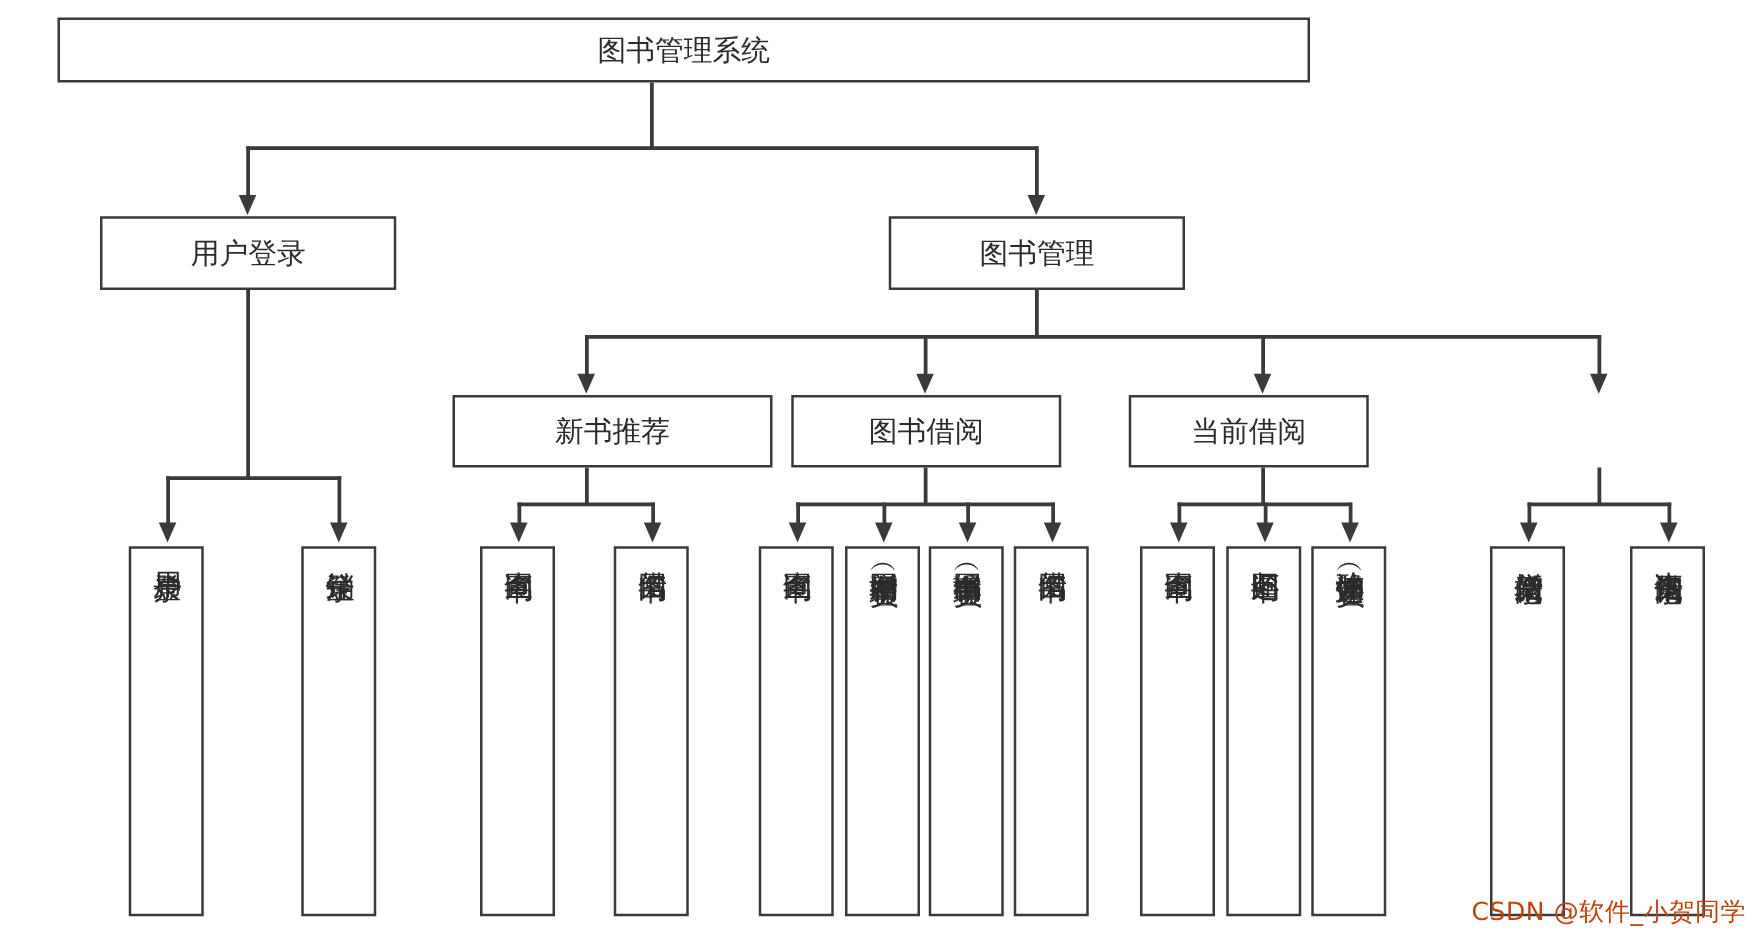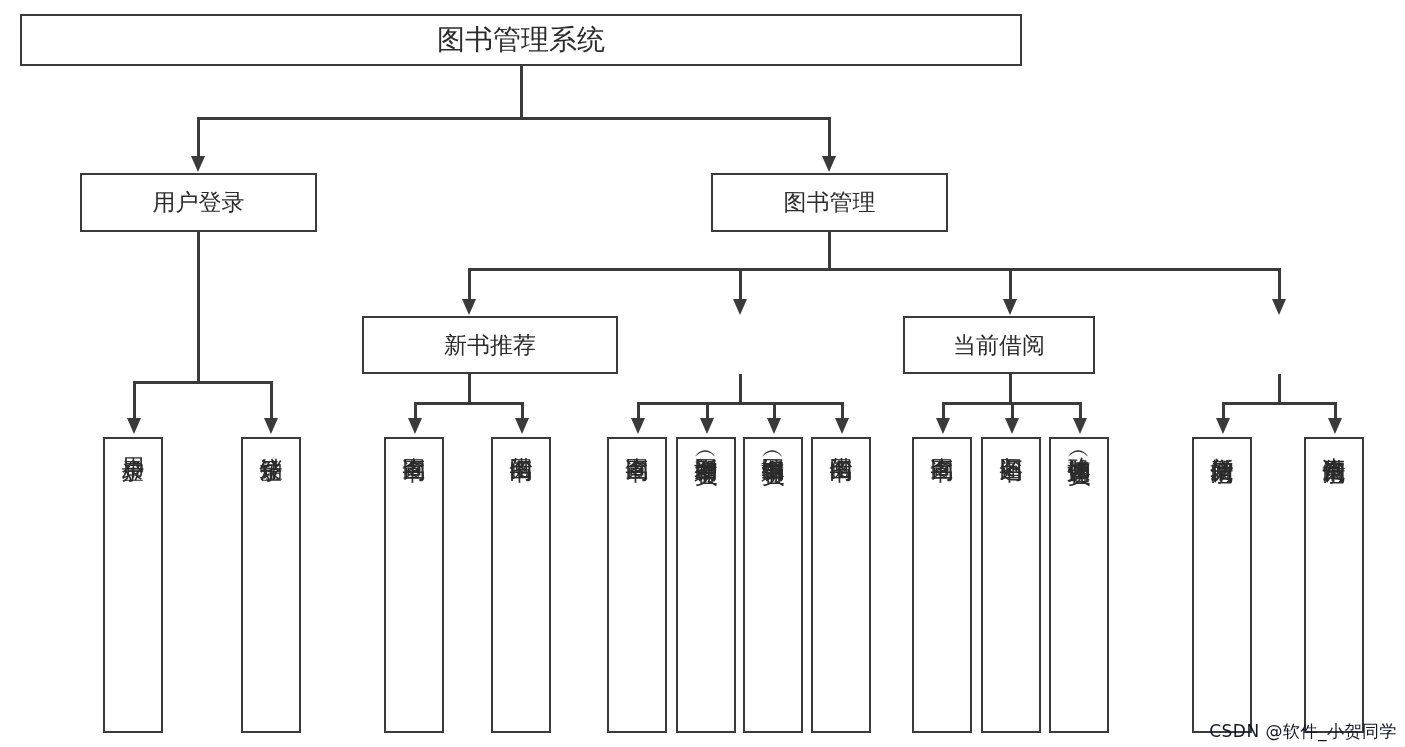--- a/index.html
+++ b/index.html
@@ -23,21 +23,22 @@
     position: absolute;
     box-sizing: border-box;
     background: #ffffff;
     border: 2.5px solid #3a3a3a;
     display: flex;
     align-items: center;
     justify-content: center;
     color: #2b2b2b;
   }
   .node.level-root {
-    font-size: 28px;
+    font-size: 23px;
+    margin-left: 26px;
   }
   .node.level-2 {
     font-size: 23px;
   }
   .node.level-3 {
     font-size: 23px;
   }
   .node.leaf {
     border-width: 2.5px;
     align-items: flex-start;
@@ -66,22 +67,22 @@
     height: 0;
     border-left: 7px solid transparent;
     border-right: 7px solid transparent;
     border-top: 16px solid #3a3a3a;
   }
   
   #watermark {
     position: absolute;
     right: 8px;
     bottom: 4px;
-    font-size: 17px;
-    color: #0f172a;
+    font-size: 20px;
+    color: #c2410c;
     white-space: nowrap;
     letter-spacing: 0.5px;
     pointer-events: none;
   }
 </style>
 </head>
 <body>
 
 <div id="canvas">
 
@@ -119,20 +120,23 @@
   <div class="conn vline" style="left:739px; top:268px; width:2.5px; height:33px;"></div>
   <div class="arrow" style="left:733px; top:299px;"></div>
   <div class="conn vline" style="left:1009px; top:268px; width:2.5px; height:33px;"></div>
   <div class="arrow" style="left:1003px; top:299px;"></div>
   <div class="conn vline" style="left:1278px; top:268px; width:2.5px; height:33px;"></div>
   <div class="arrow" style="left:1272px; top:299px;"></div>
 
   <div class="node level-3" style="left:362px; top:316px; width:256px; height:58px;">
     <span>新书推荐</span>
   </div>
+  <div class="node level-3" style="left:633px; top:316px; width:216px; height:58px;">
+    <span>图书借阅</span>
+  </div>
   <div class="node level-3" style="left:903px; top:316px; width:192px; height:58px;">
     <span>当前借阅</span>
   </div>
 
   <div class="conn vline" style="left:468px; top:374px; width:2.5px; height:30px;"></div>
   <div class="conn hline" style="left:414px; top:402px; width:110px; height:2.5px;"></div>
   <div class="conn vline" style="left:414px; top:402px; width:2.5px; height:18px;"></div>
   <div class="arrow" style="left:408px; top:418px;"></div>
   <div class="conn vline" style="left:521px; top:402px; width:2.5px; height:18px;"></div>
   <div class="arrow" style="left:515px; top:418px;"></div>

